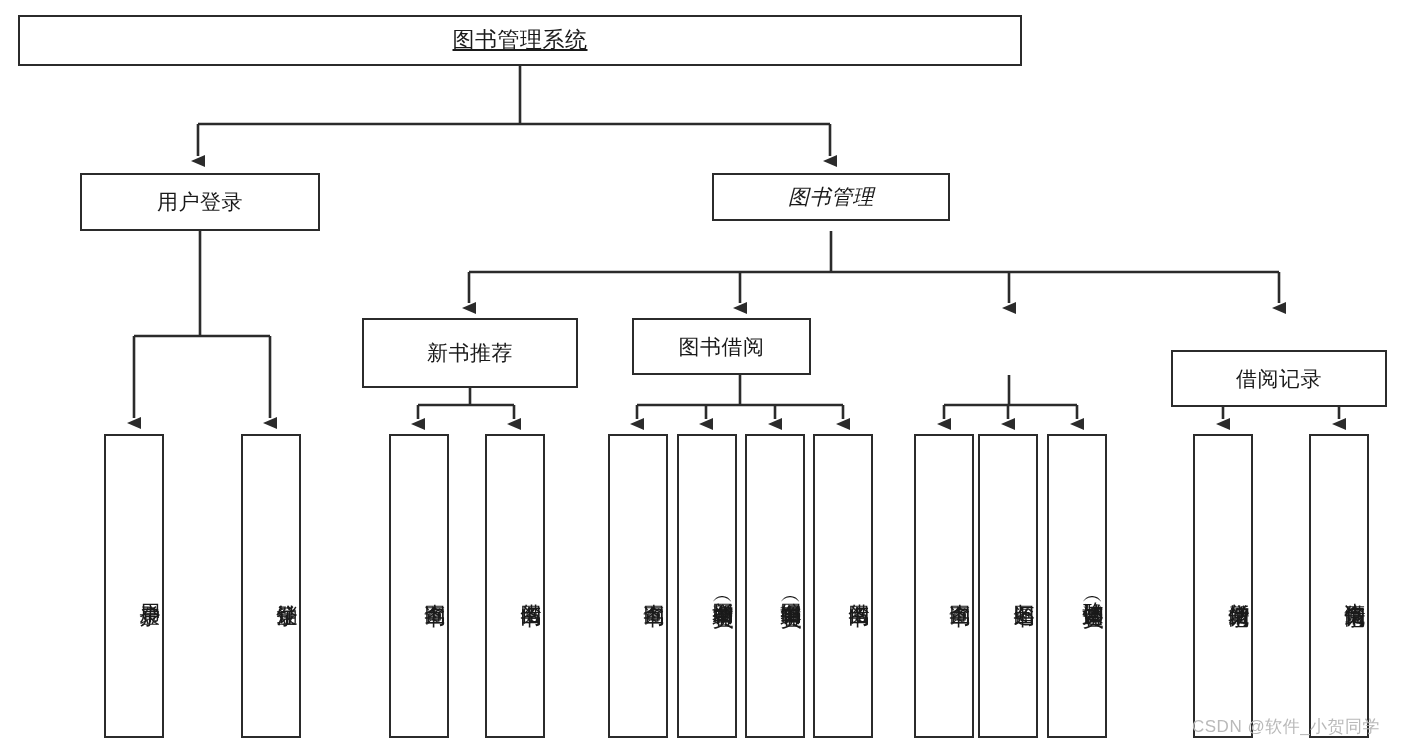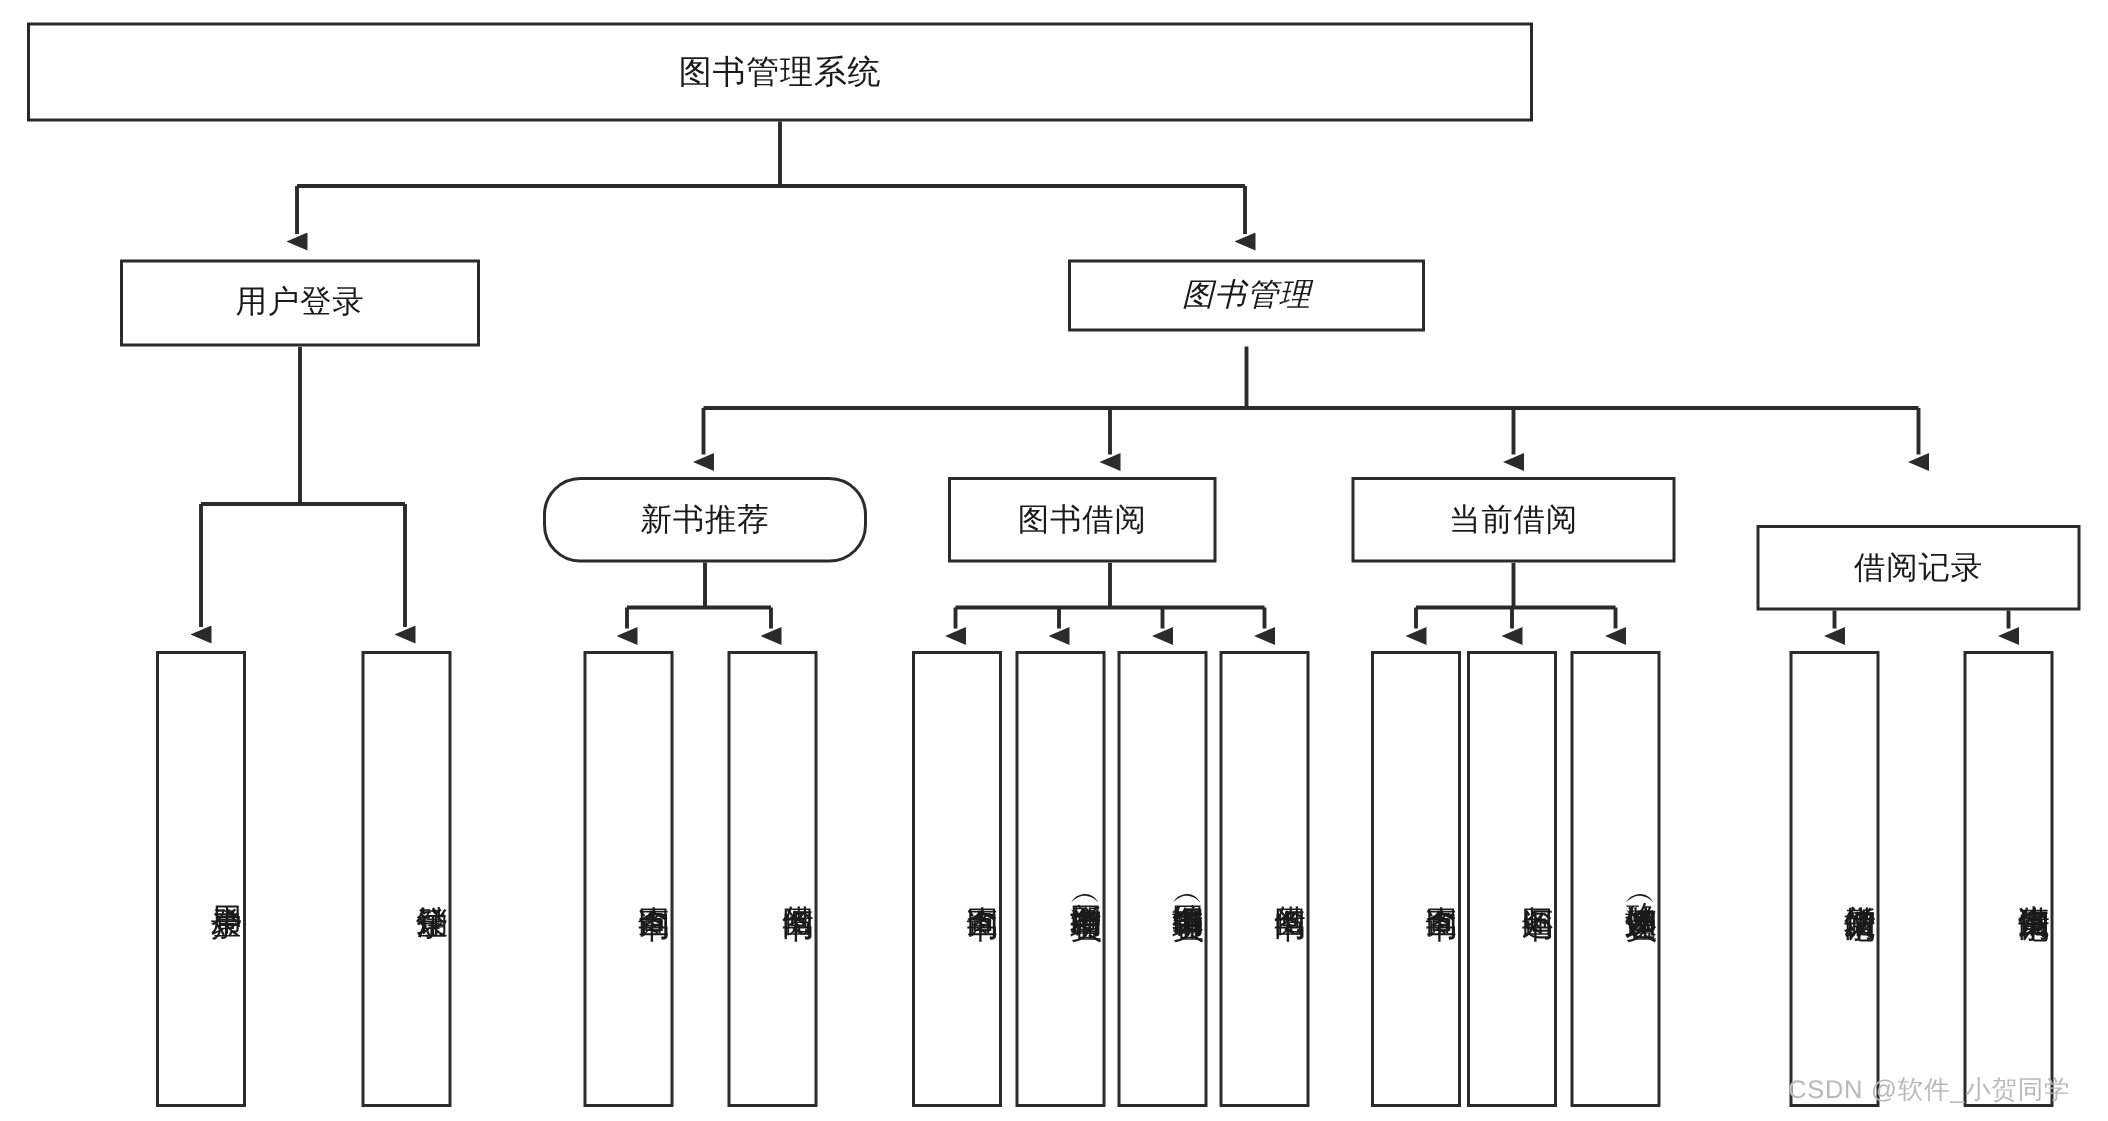--- a/index.html
+++ b/index.html
@@ -115,43 +115,40 @@
       <path d="M1008,405 L1008,419" marker-end="url(#arrow)"></path>
       <path d="M1077,405 L1077,419" marker-end="url(#arrow)"></path>
 
       <path d="M1279,375 L1279,405"></path>
       <path d="M1223,405 L1339,405"></path>
       <path d="M1223,405 L1223,419" marker-end="url(#arrow)"></path>
       <path d="M1339,405 L1339,419" marker-end="url(#arrow)"></path>
     </g>
   </svg>
 
-  <div class="node horiz root" style="left:18px; top:15px; width:1004px; height:66px;">
+  <div class="node horiz root" style="left:18px; top:15px; width:1004px; height:51px;text-decoration:underline;">
     <span>图书管理系统</span>
   </div>
 
   <div class="node horiz" style="left:80px; top:173px; width:240px; height:58px;">
     <span>用户登录</span>
   </div>
 
   <div class="node horiz" style="left:712px; top:173px; width:238px; height:48px;font-style:italic;">
     <span>图书管理</span>
   </div>
 
-  <div class="node horiz" style="left:362px; top:318px; width:216px; height:57px;border-radius:25px;">
+  <div class="node horiz" style="left:362px; top:318px; width:216px; height:70px;">
     <span>新书推荐</span>
   </div>
 
   <div class="node horiz" style="left:632px; top:318px; width:179px; height:57px;">
     <span>图书借阅</span>
   </div>
 
-  <div class="node horiz" style="left:901px; top:318px; width:216px; height:57px;">
-    <span>当前借阅</span>
-  </div>
 
   <div class="node horiz" style="left:1171px; top:318px; width:216px; height:57px;margin-top:32px;">
     <span>借阅记录</span>
   </div>
 
   <div class="node vert" style="left:104px; top:434px; width:60px; height:304px;">
     <span class="vlabel">用户登录</span>
   </div>
 
   <div class="node vert" style="left:241px; top:434px; width:60px; height:304px;">

